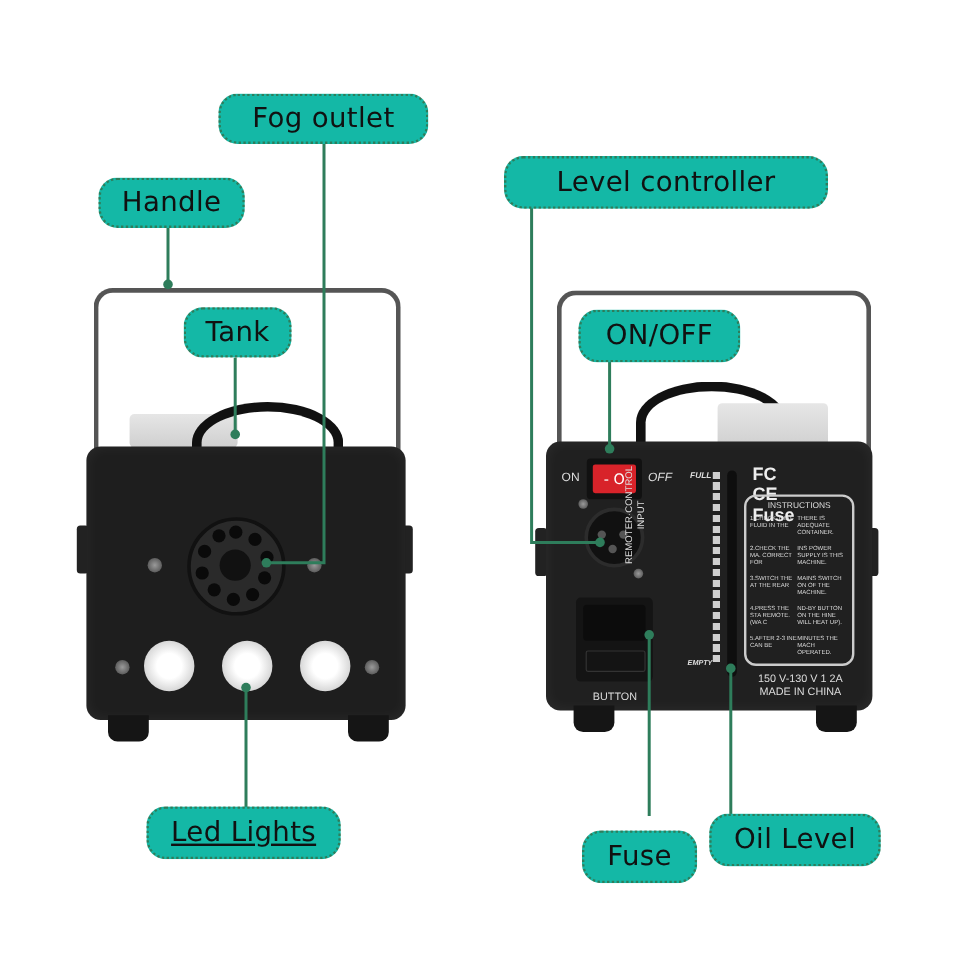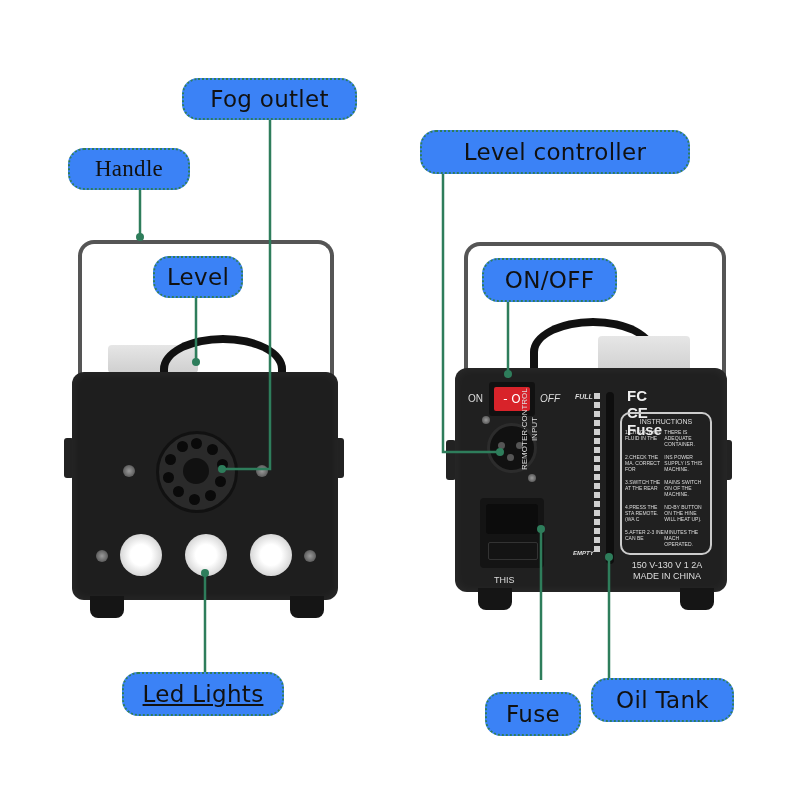--- a/index.html
+++ b/index.html
@@ -1,19 +1,19 @@
 <!DOCTYPE html>
 <html><head>
   <meta charset="utf-8">
   <style>
     html, body { margin:0; padding:0; background:#ffffff; }
     body { width:800px; height:800px; position:relative; overflow:hidden; font-family:"DejaVu Sans", sans-serif; }
     .label {
       position:absolute; box-sizing:border-box;
-      border:2px dotted #2e7d5b; border-radius:16px; background:#3b82f6;
+      border:2px dotted #2e7d5b; border-radius:16px; background:#14b8a6;
       color:#111; font-family:"DejaVu Sans", sans-serif; font-size:23px;
       display:flex; align-items:center; justify-content:center; white-space:nowrap;
       letter-spacing:0.3px;
     }
     svg.lines { position:absolute; left:0; top:0; width:800px; height:800px; pointer-events:none; }
     .machine { position:absolute; }
     .body-box { position:absolute; background:#1e1e1e; border-radius:12px; box-shadow: inset 0 0 12px rgba(255,255,255,0.06); }
     .foot { position:absolute; width:34px; height:22px; background:#151515; border-radius:0 0 8px 8px; }
     .knob { position:absolute; width:10px; height:40px; background:#222; border-radius:3px; }
     .tank { position:absolute; background:linear-gradient(#e6e6e6,#cfcfcf); border-radius:4px; }
@@ -85,21 +85,21 @@
   <div class="screw" style="left:528px;top:474px;width:8px;height:8px;"></div>
   <div class="txt" style="left:520px;top:470px;font-size:8px;transform:rotate(-90deg);transform-origin:left top;white-space:nowrap;line-height:10px;">
     <div>REMOTER·CONTROL</div>
     <div style="text-align:center;">INPUT</div>
   </div>
 
   <div style="position:absolute;left:480px;top:498px;width:64px;height:70px;background:#141414;border-radius:4px;">
     <div style="position:absolute;left:6px;top:6px;width:52px;height:30px;background:#0c0c0c;border-radius:3px;"></div>
     <div style="position:absolute;left:8px;top:44px;width:48px;height:16px;border:1px solid #333;border-radius:2px;"></div>
   </div>
-  <span class="txt" style="left:494px;top:575px;font-size:9px;">THIS</span>
+  <span class="txt" style="left:494px;top:575px;font-size:9px;">BUTTON</span>
 
   <span class="txt" style="left:575px;top:393px;font-size:7px;font-style:italic;font-weight:bold;">FULL</span>
   <div style="position:absolute;left:594px;top:393px;width:6px;height:160px;background:repeating-linear-gradient(#cfcfcf 0 6px, transparent 6px 9px);"></div>
   <span class="txt" style="left:573px;top:550px;font-size:6px;font-style:italic;font-weight:bold;">EMPTY</span>
   <div style="position:absolute;left:606px;top:392px;width:8px;height:172px;background:#0e0e0e;border-radius:4px;"></div>
 
   <span class="txt" style="left:627px;top:387px;font-size:15px;font-weight:bold;color:#eee;">FC CE Fuse</span>
 
   <div style="position:absolute;left:620px;top:412px;width:92px;height:143px;border:2px solid #ccc;border-radius:10px;box-sizing:border-box;padding:4px 3px;color:#ddd;font-family:'Liberation Sans',sans-serif;">
     <div style="font-size:7px;text-align:center;margin-bottom:4px;">INSTRUCTIONS</div>
@@ -155,19 +155,19 @@
     <circle cx="196" cy="362" r="4"></circle>
     <circle cx="205" cy="573" r="4"></circle>
     <circle cx="500" cy="452" r="4"></circle>
     <circle cx="508" cy="374" r="4"></circle>
     <circle cx="541" cy="529" r="4"></circle>
     <circle cx="609" cy="557" r="4"></circle>
   </g>
 </svg>
 
 <div class="label" style="left:182px;top:78px;width:175px;height:42px;">Fog outlet</div>
-<div class="label" style="left:68px;top:148px;width:122px;height:42px;font-family:Liberation Serif, serif;">Handle</div>
-<div class="label" style="left:153px;top:256px;width:90px;height:42px;">Level</div>
+<div class="label" style="left:82px;top:148px;width:122px;height:42px;">Handle</div>
+<div class="label" style="left:153px;top:256px;width:90px;height:42px;">Tank</div>
 <div class="label" style="left:420px;top:130px;width:270px;height:44px;">Level controller</div>
 <div class="label" style="left:482px;top:258px;width:135px;height:44px;">ON/OFF</div>
 <div class="label" style="left:122px;top:672px;width:162px;height:44px;text-decoration:underline;">Led Lights</div>
 <div class="label" style="left:485px;top:692px;width:96px;height:44px;">Fuse</div>
-<div class="label" style="left:591px;top:678px;width:143px;height:44px;">Oil Tank</div>
+<div class="label" style="left:591px;top:678px;width:143px;height:44px;">Oil Level</div>
 
 </body></html>

